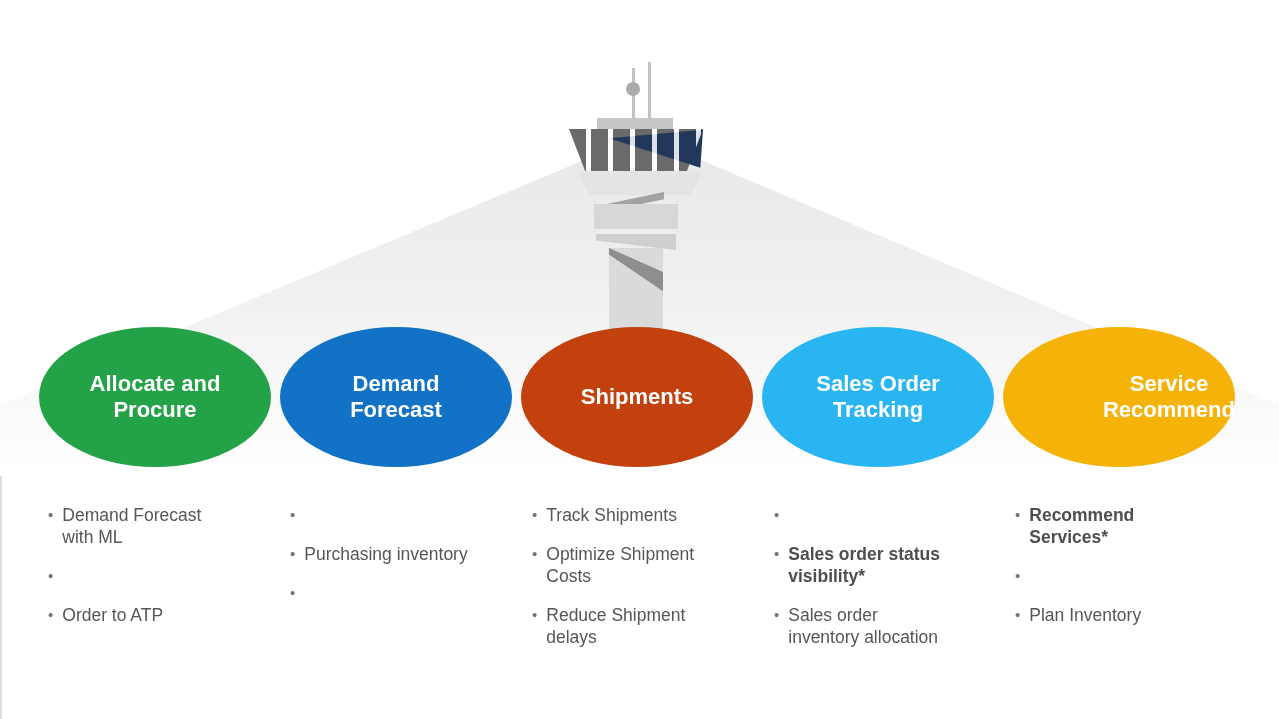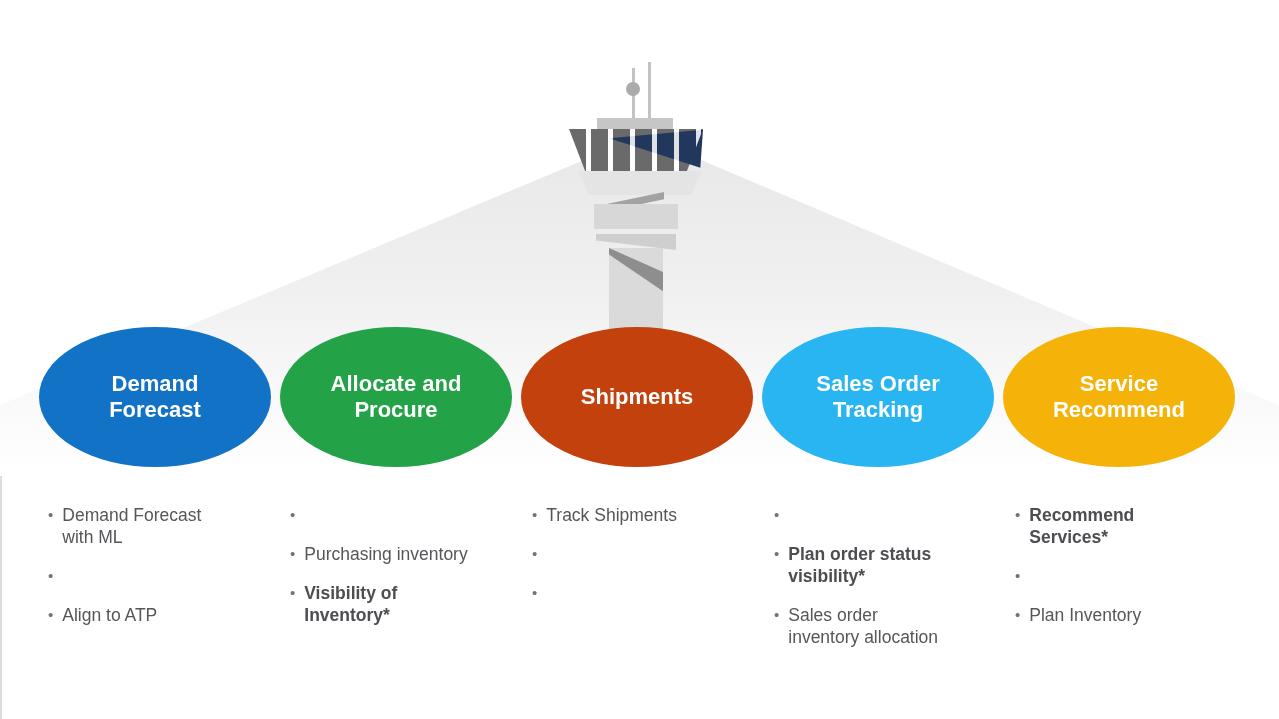--- a/index.html
+++ b/index.html
@@ -48,21 +48,21 @@
   
   #ellipse-layer{position:absolute;left:0;top:0;width:100%;height:100%;z-index:3;}
   .ellipse{
     position:absolute;top:327px;width:232px;height:140px;border-radius:50%;
     display:flex;align-items:center;justify-content:center;text-align:center;
   }
   .ellipse:nth-child(1){left:39px;}
   .ellipse:nth-child(2){left:280px;}
   .ellipse:nth-child(3){left:521px;}
   .ellipse:nth-child(4){left:762px;}
-  .ellipse:nth-child(5){left:1003px;}
+  .ellipse:nth-child(5){left:1003px;justify-content:flex-end;}
   .ellipse .lbl{
     color:#ffffff;font-size:22px;font-weight:600;line-height:1.18;white-space:pre-line;
   }
   
   .divider{position:absolute;top:476px;width:2px;height:243px;background:#dcdcdc;z-index:2;}
   .divider:nth-of-type(1){left:269px;}
   .divider:nth-of-type(2){left:510px;}
   .divider:nth-of-type(3){left:751px;}
   .divider:nth-of-type(4){left:992px;}
   
@@ -100,28 +100,28 @@
   <div class="tw" id="tower-band-b"></div>
   <div class="tw" id="tower-shaft"></div>
   <div class="tw" id="tower-shaft-wedge"></div>
 
   <div class="divider"></div>
   <div class="divider"></div>
   <div class="divider"></div>
   <div class="divider"></div>
 
   <div id="ellipse-layer">
+      <div class="ellipse" style="background: rgb(35, 162, 72);">
+        <span class="lbl">Allocate and
+Procure</span>
+      </div>
       <div class="ellipse" style="background: rgb(18, 114, 197);">
         <span class="lbl">Demand
 Forecast</span>
       </div>
-      <div class="ellipse" style="background: rgb(35, 162, 72);">
-        <span class="lbl">Allocate and
-Procure</span>
-      </div>
       <div class="ellipse" style="background: #c2410c;">
         <span class="lbl">Shipments</span>
       </div>
       <div class="ellipse" style="background: rgb(41, 181, 241);">
         <span class="lbl">Sales Order
 Tracking</span>
       </div>
       <div class="ellipse" style="background: rgb(245, 179, 10);">
         <span class="lbl">Service
 Recommend</span>
@@ -134,62 +134,64 @@
           <li class="">
             <span class="mk">•</span>
             <span class="tx">Demand Forecast
 with ML</span>
           </li>
           <li class="">
             <span class="mk">•</span>
           </li>
           <li class="">
             <span class="mk">•</span>
-            <span class="tx">Align to ATP</span>
+            <span class="tx">Order to ATP</span>
           </li>
         </ul>
       </div>
       <div class="col">
         <ul>
           <li class="">
             <span class="mk">•</span>
           </li>
           <li class="">
             <span class="mk">•</span>
             <span class="tx">Purchasing inventory</span>
           </li>
           <li class="bold">
             <span class="mk">•</span>
-            <span class="tx">Visibility of
-Inventory*</span>
           </li>
         </ul>
       </div>
       <div class="col">
         <ul>
           <li class="">
             <span class="mk">•</span>
             <span class="tx">Track Shipments</span>
           </li>
           <li class="">
             <span class="mk">•</span>
-          </li>
-          <li class="">
-            <span class="mk">•</span>
+            <span class="tx">Optimize Shipment
+Costs</span>
+          </li>
+          <li class="">
+            <span class="mk">•</span>
+            <span class="tx">Reduce Shipment
+delays</span>
           </li>
         </ul>
       </div>
       <div class="col">
         <ul>
           <li class="">
             <span class="mk">•</span>
           </li>
           <li class="bold">
             <span class="mk">•</span>
-            <span class="tx">Plan order status
+            <span class="tx">Sales order status
 visibility*</span>
           </li>
           <li class="">
             <span class="mk">•</span>
             <span class="tx">Sales order
 inventory allocation</span>
           </li>
         </ul>
       </div>
       <div class="col">

